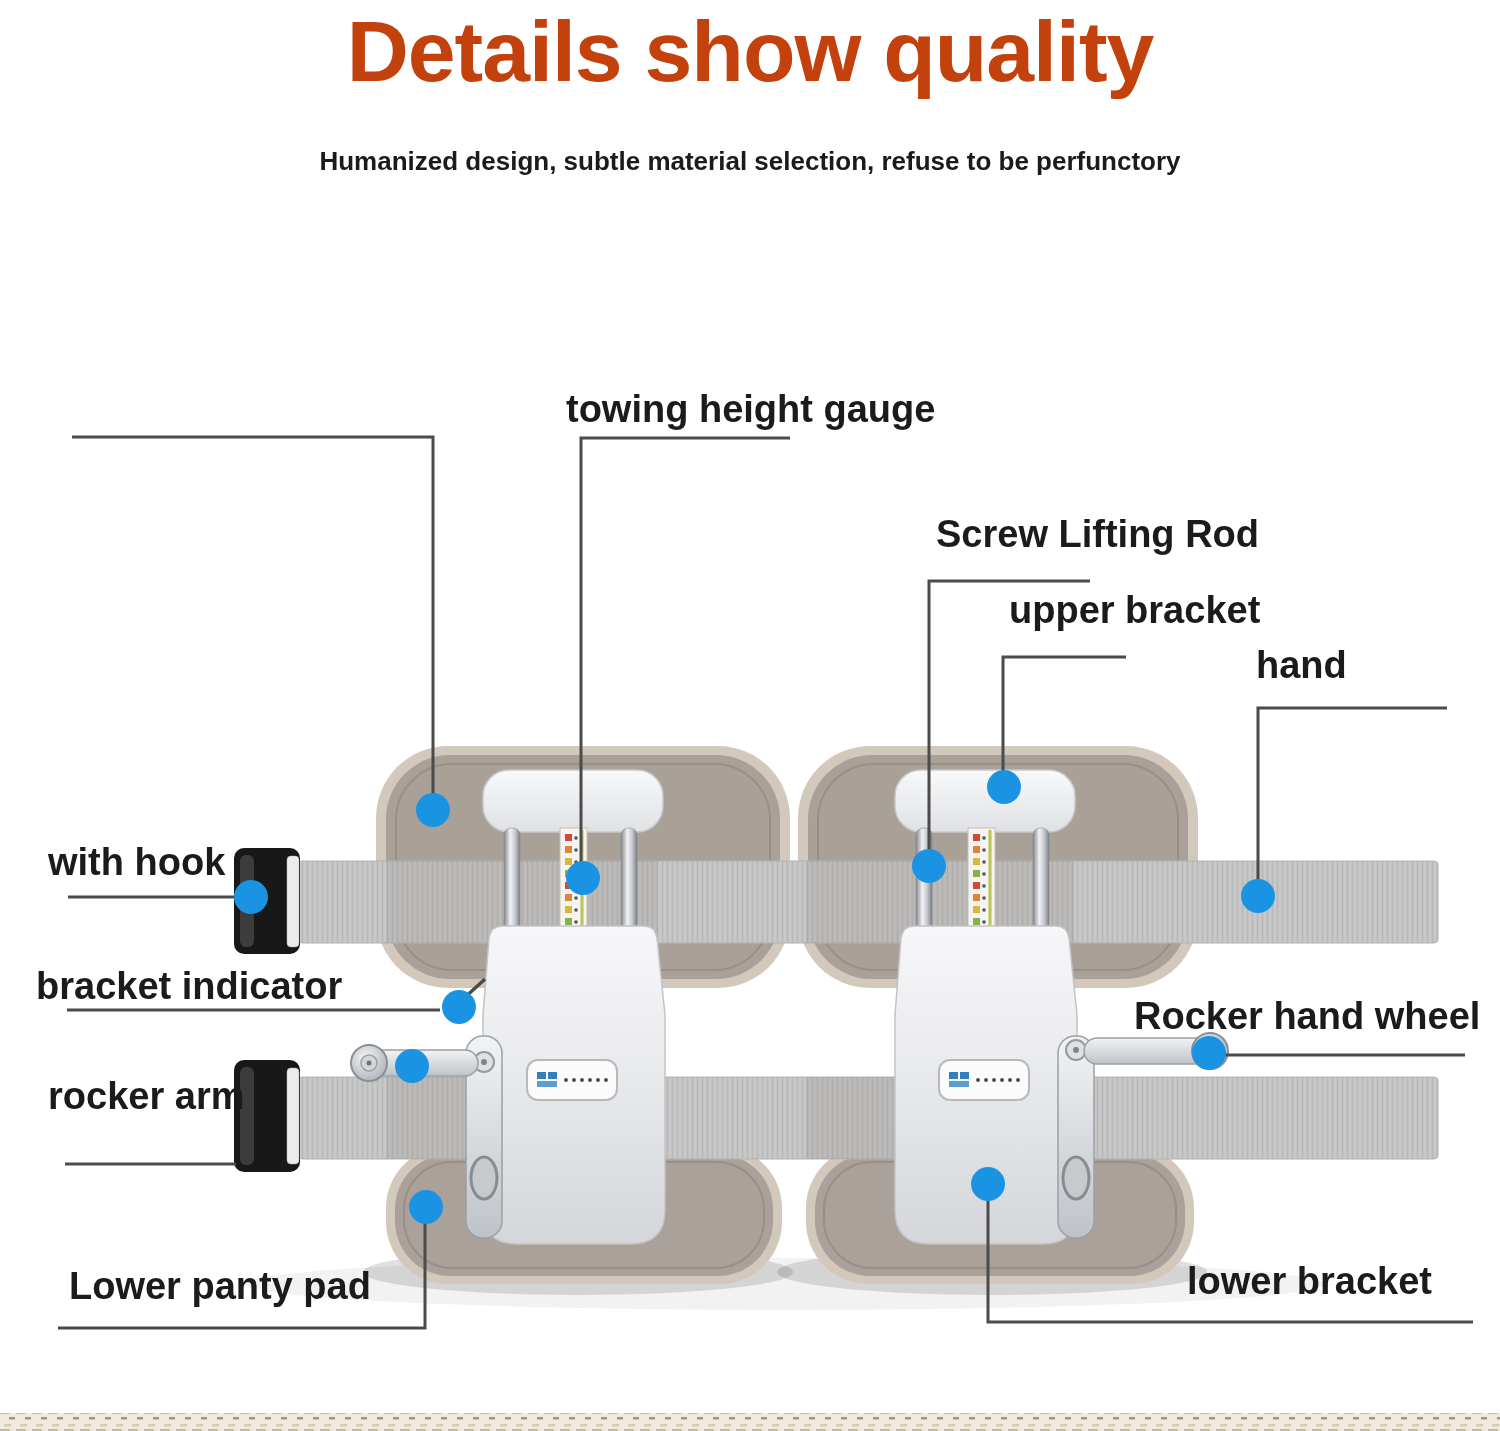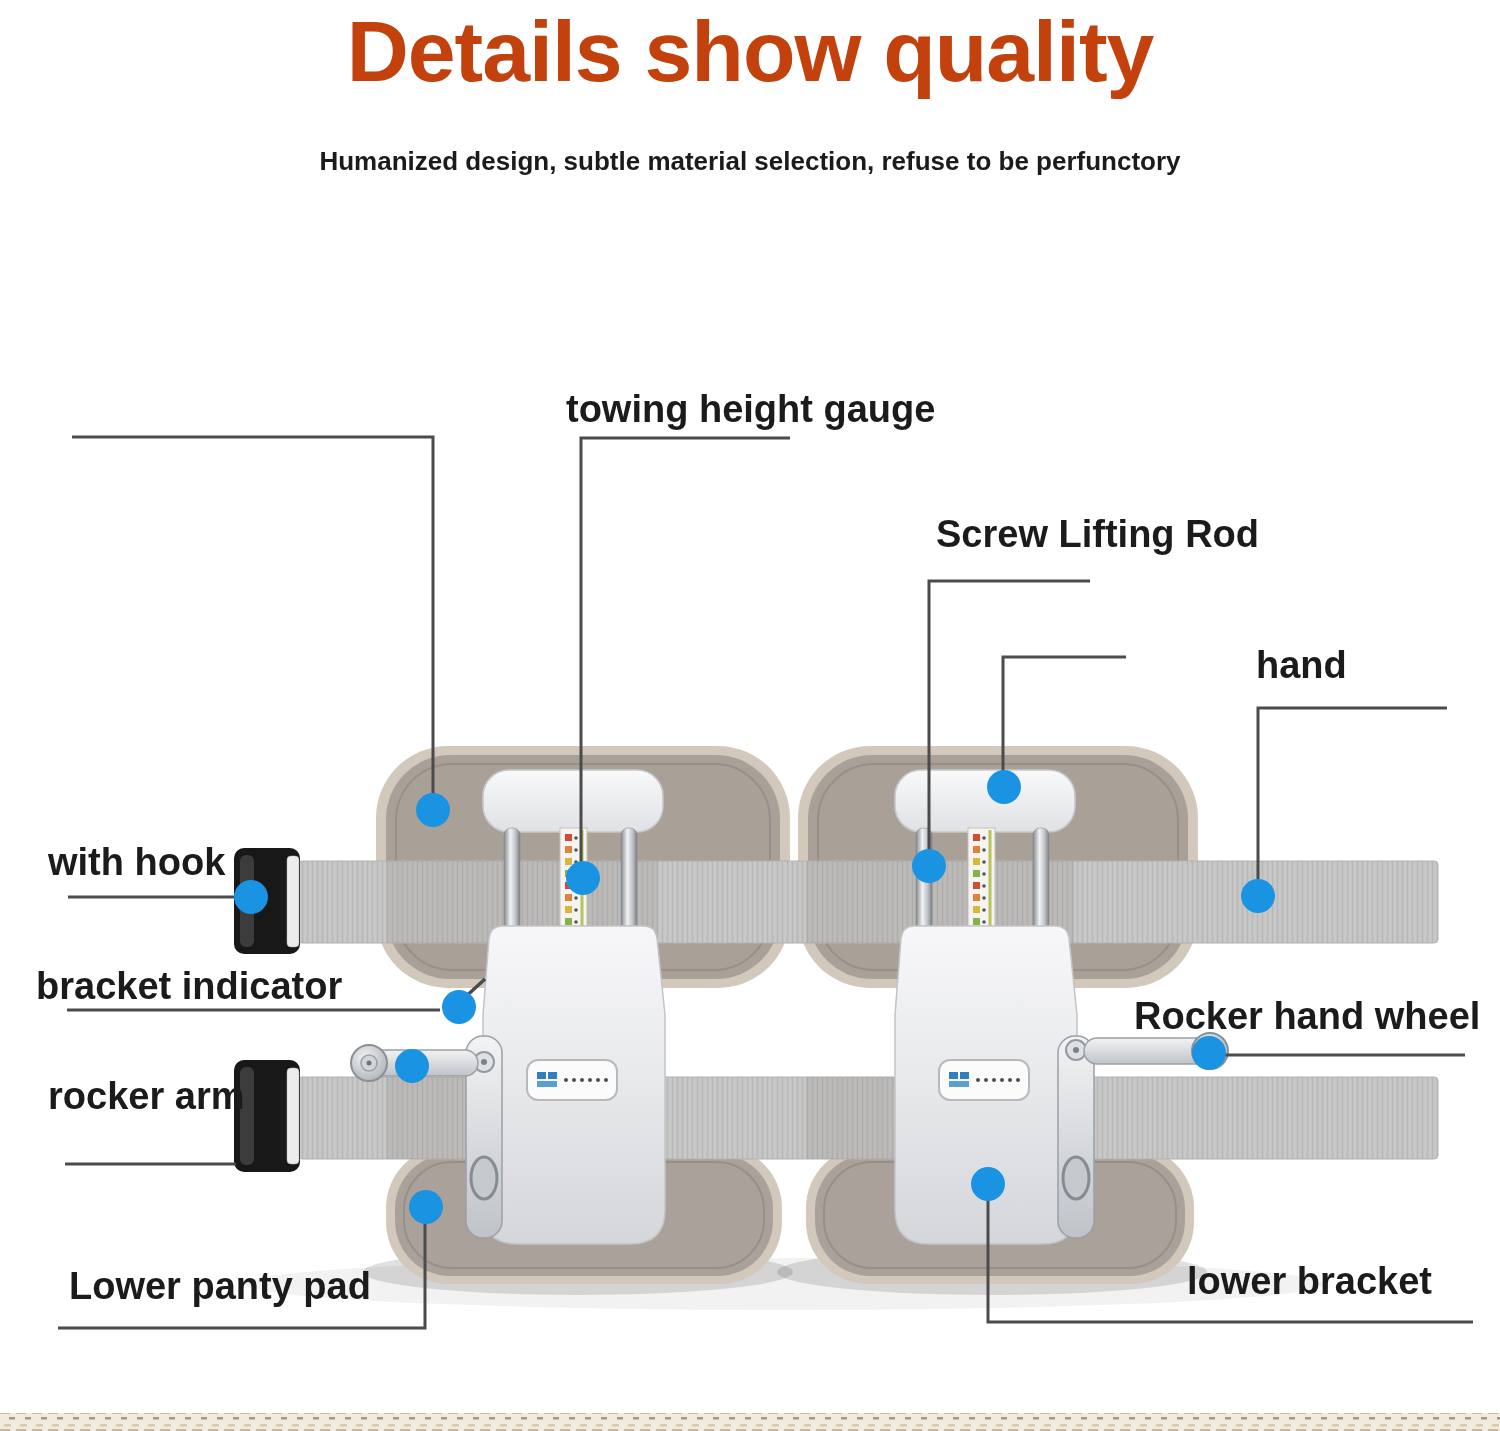--- a/index.html
+++ b/index.html
@@ -278,20 +278,21 @@
       <circle cx="459" cy="1007" r="17" fill="#1b93e3"></circle>
       <circle cx="412" cy="1066" r="17" fill="#1b93e3"></circle>
       <circle cx="426" cy="1207" r="17" fill="#1b93e3"></circle>
       <circle cx="1209" cy="1053" r="17" fill="#1b93e3"></circle>
       <circle cx="988" cy="1184" r="17" fill="#1b93e3"></circle>
     </g>
   </svg>
 
   <div class="label lbl-towing-height-gauge">towing height gauge</div>
   <div class="label lbl-screw-lifting-rod">Screw Lifting Rod</div>
+  <div class="label lbl-upper-bracket">upper bracket</div>
   <div class="label lbl-belt">hand</div>
   <div class="label lbl-with-hook">with hook</div>
   <div class="label lbl-traction-indicator">bracket indicator</div>
   <div class="label lbl-rocker-arm">rocker arm</div>
   <div class="label lbl-lower-panty-pad">Lower panty pad</div>
   <div class="label lbl-rocker-hand-wheel">Rocker hand wheel</div>
   <div class="label lbl-lower-bracket">lower bracket</div>
 
 </div>
 

